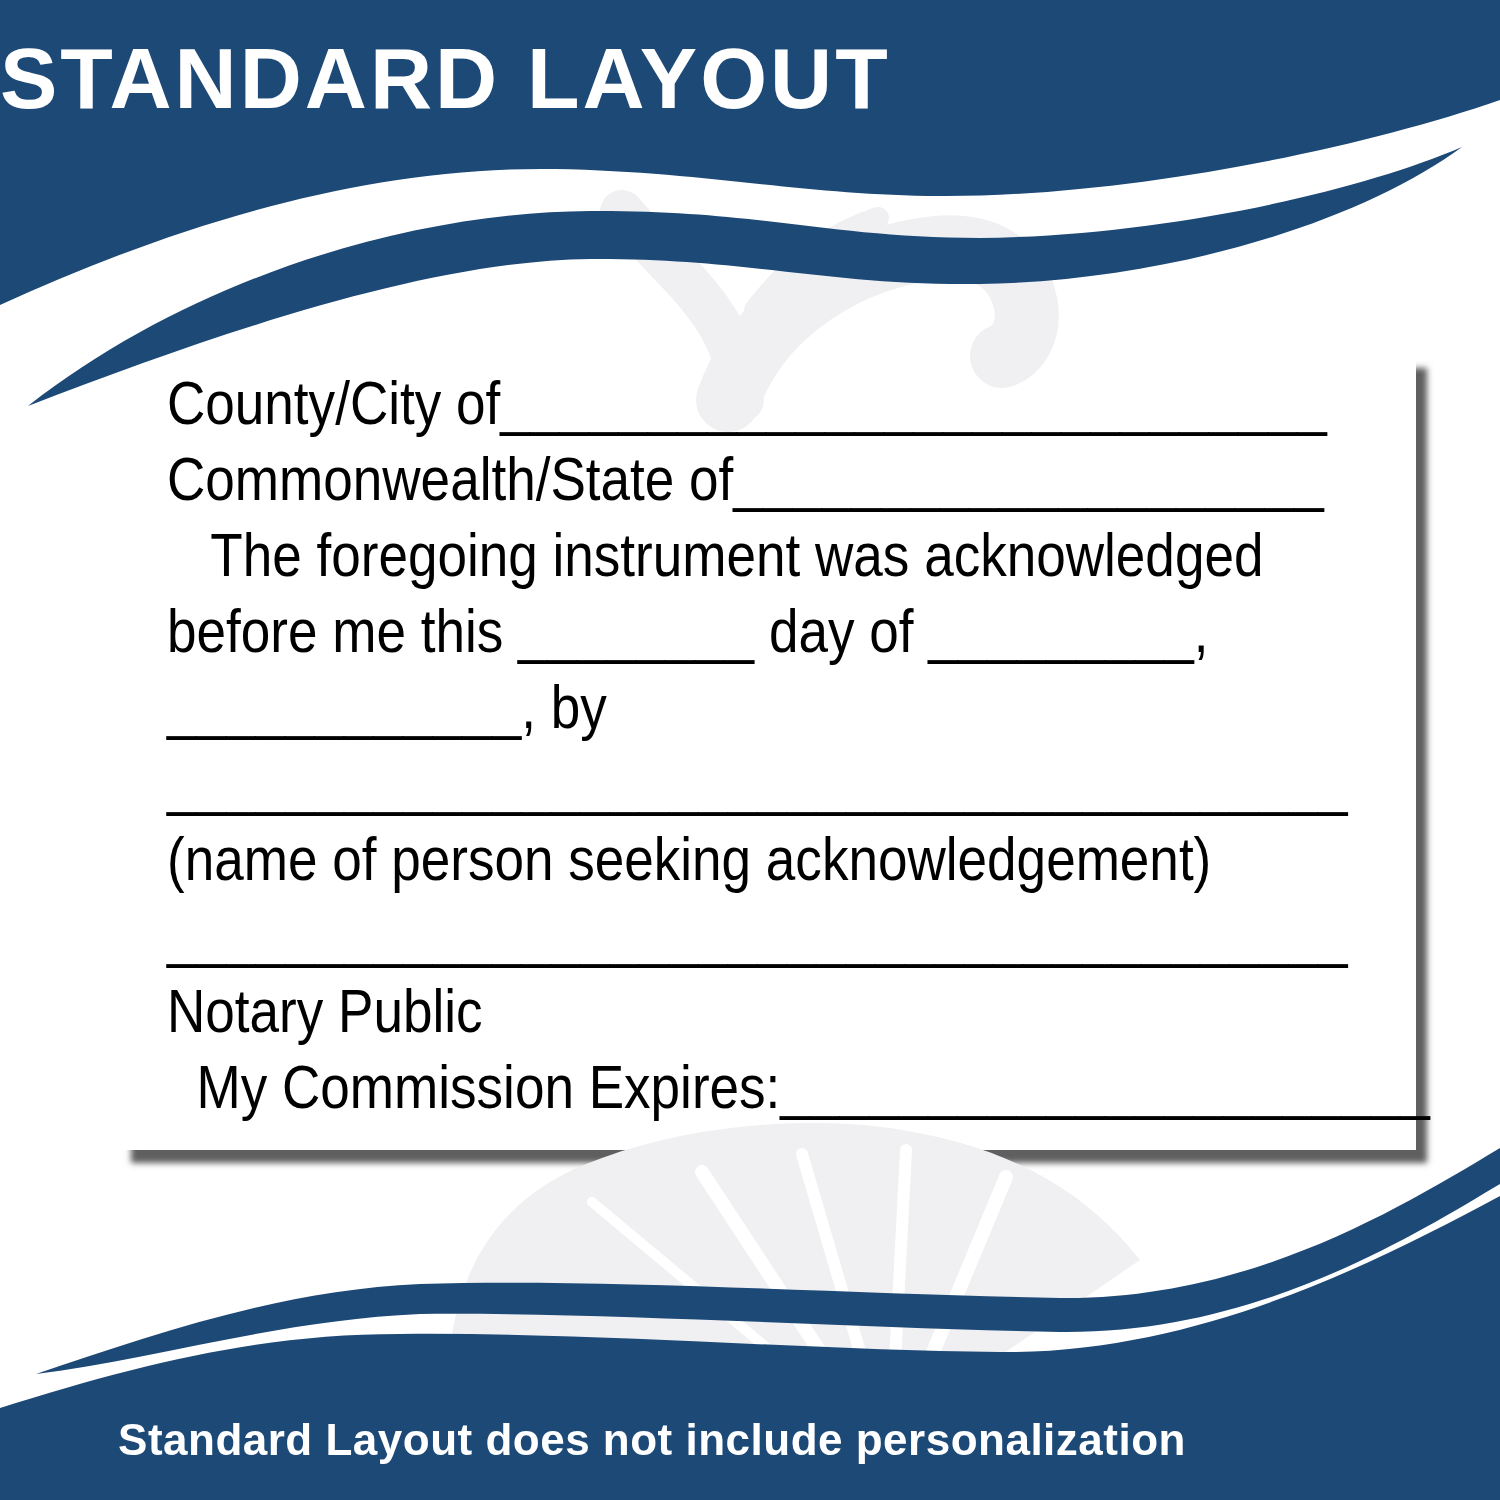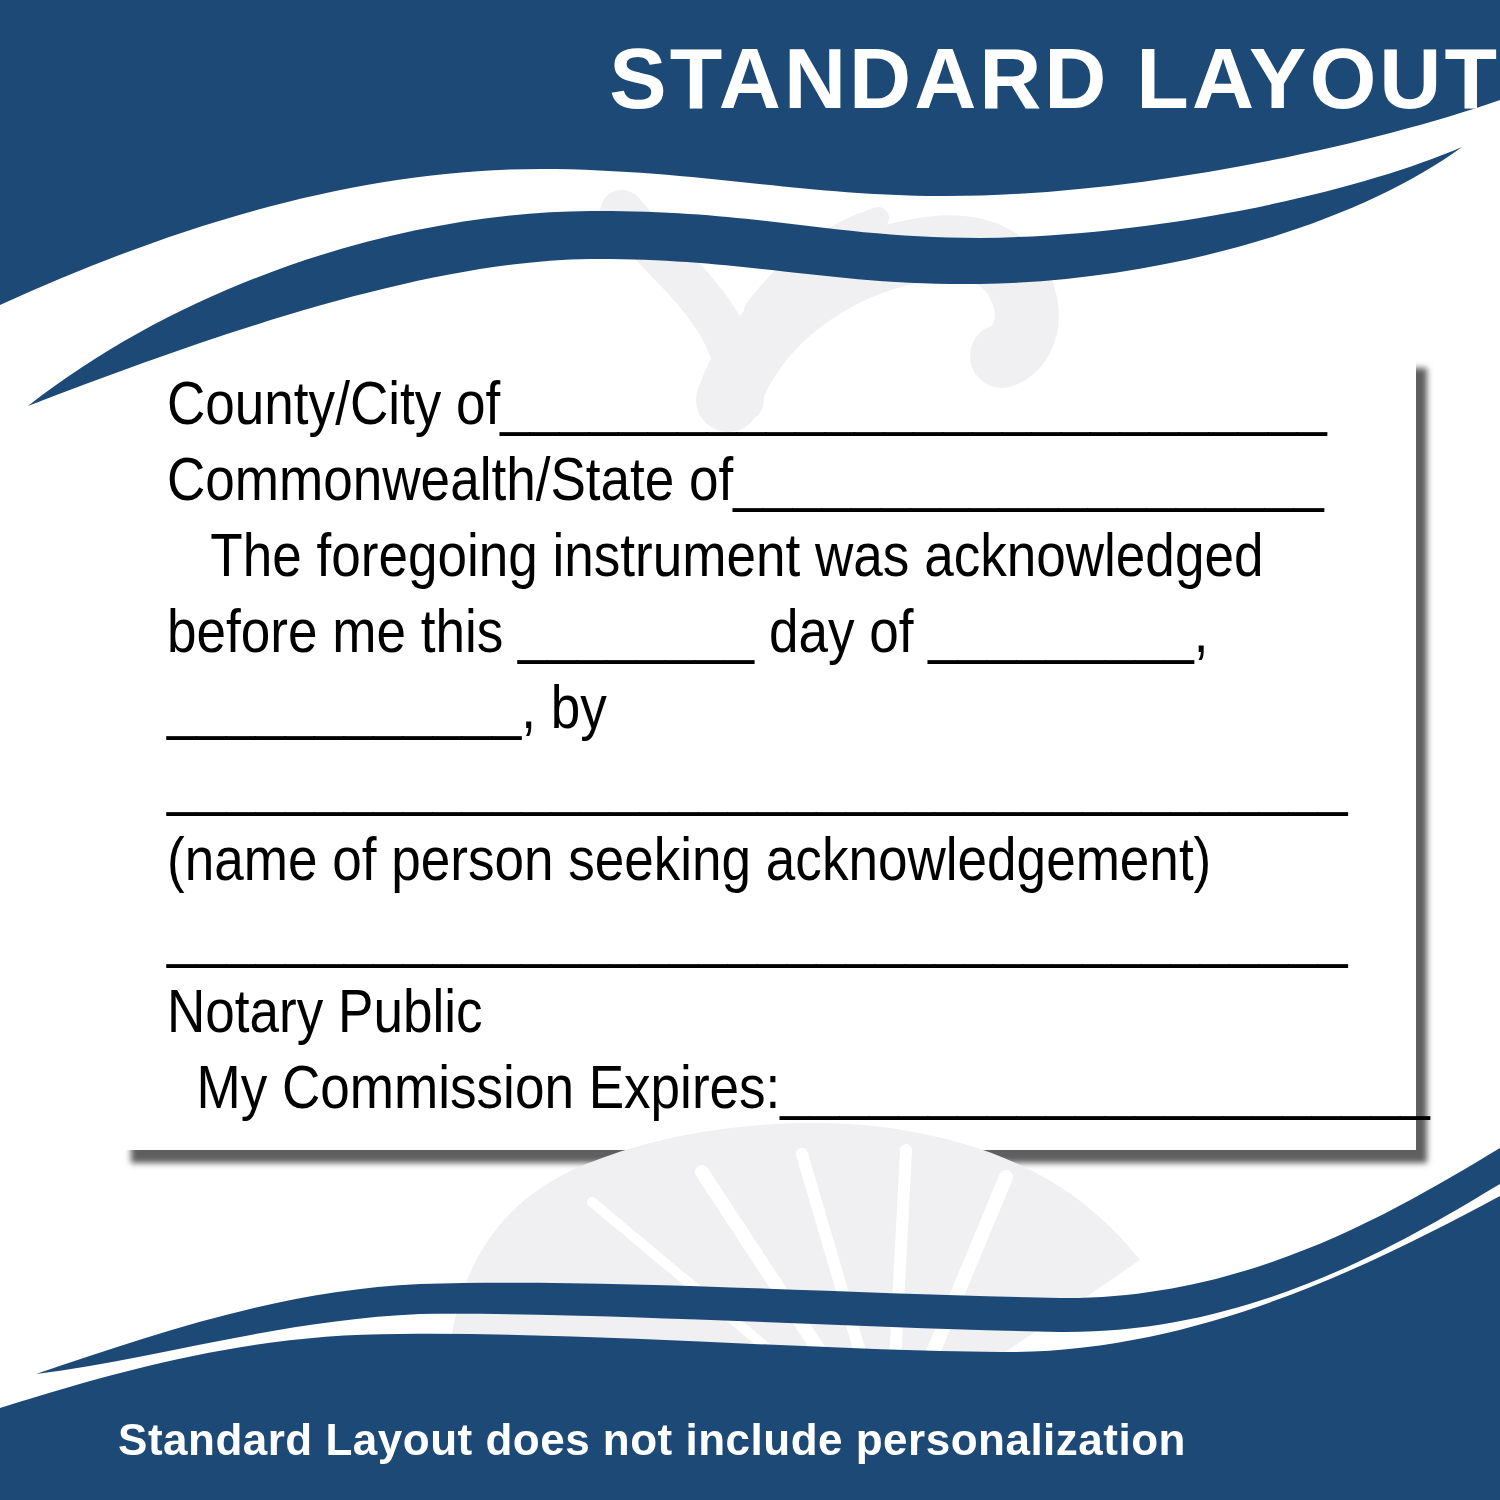--- a/index.html
+++ b/index.html
@@ -23,21 +23,21 @@
   .watermark .wm-stroke{stroke:var(--wm);fill:none;stroke-linecap:round;}
   .watermark .wm-slit{stroke:#fff;fill:none;stroke-linecap:round;}
   
   .wave{position:absolute;left:0;z-index:3;}
   .wave-top{top:0;}
   .wave-bottom{top:960px;}
   .wave path{fill:var(--accent);}
   
   .banner-title{
     position:absolute;left:0;top:28px;width:1500px;height:100px;line-height:100px;
-    text-align:right;color:#fff;font-size:86px;font-weight:bold;letter-spacing:3px;
+    text-align:left;color:#fff;font-size:86px;font-weight:bold;letter-spacing:3px;
     z-index:4;white-space:pre;
   }
   
   .stamp-text{
     position:absolute;left:167px;top:365px;width:1480px;
     transform:scaleX(.87);transform-origin:0 0;
     color:#000;font-size:61px;line-height:76px;z-index:4;
   }
   .stamp-line{white-space:pre;}
   

